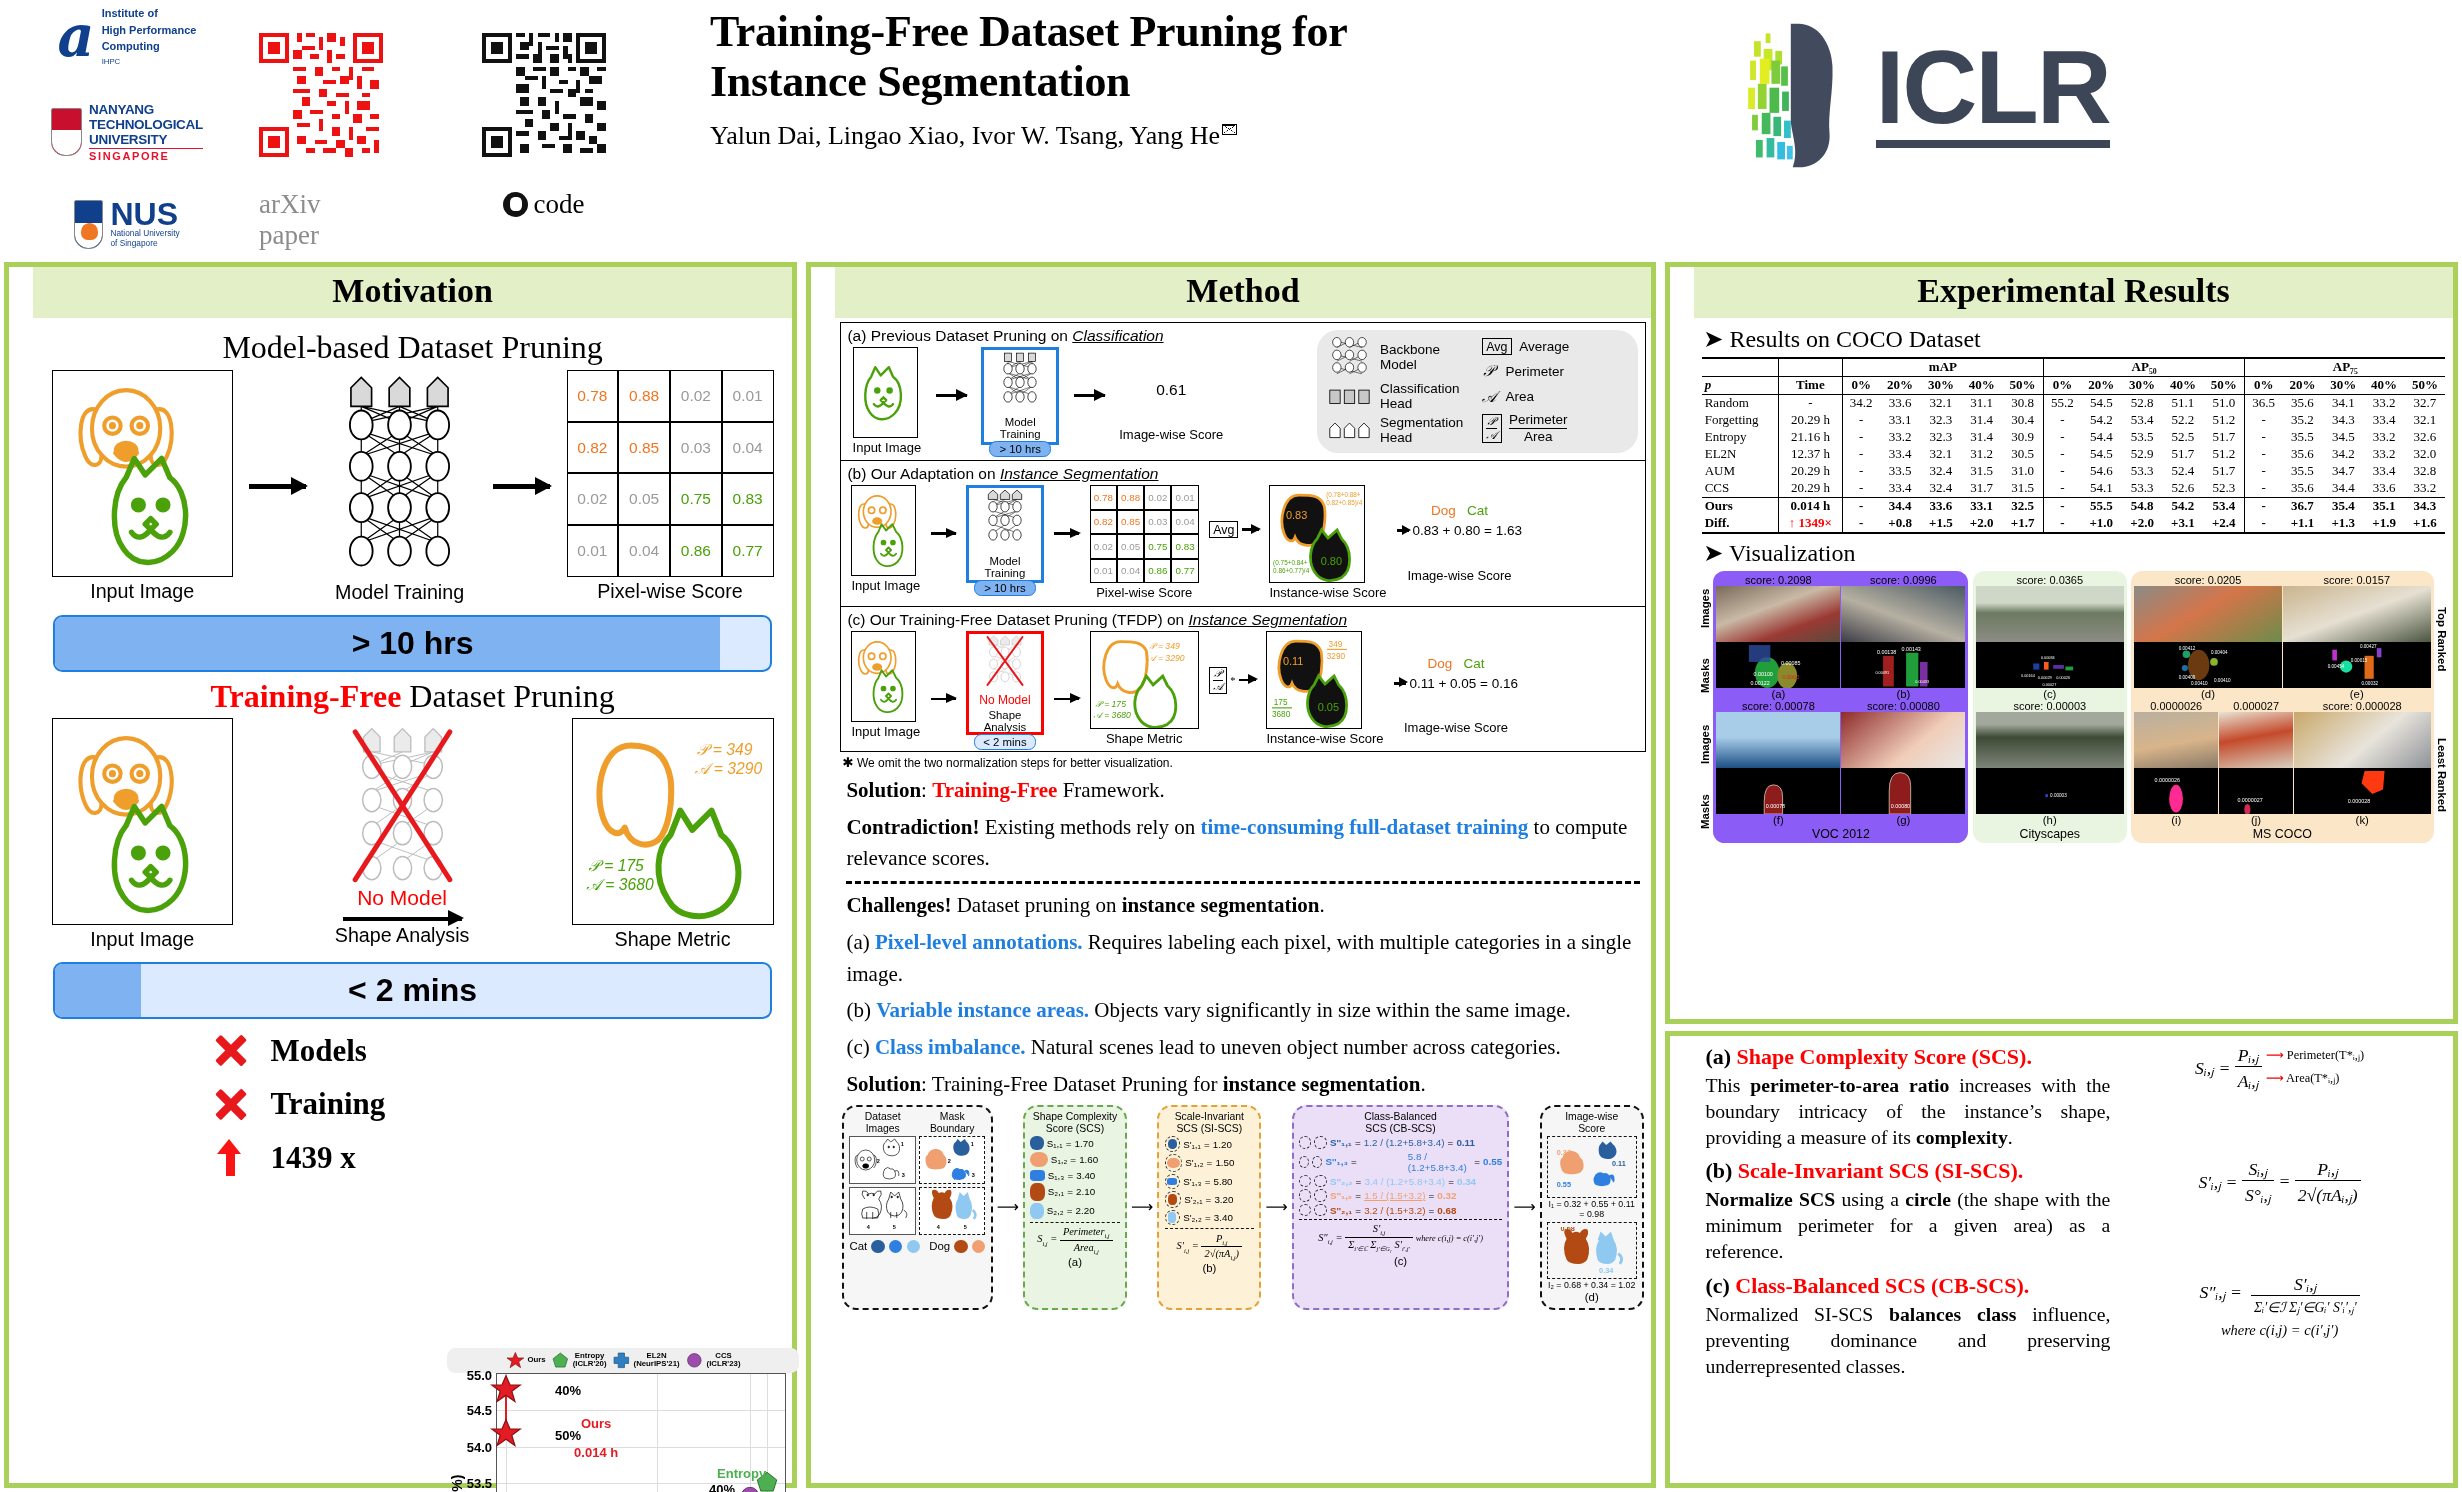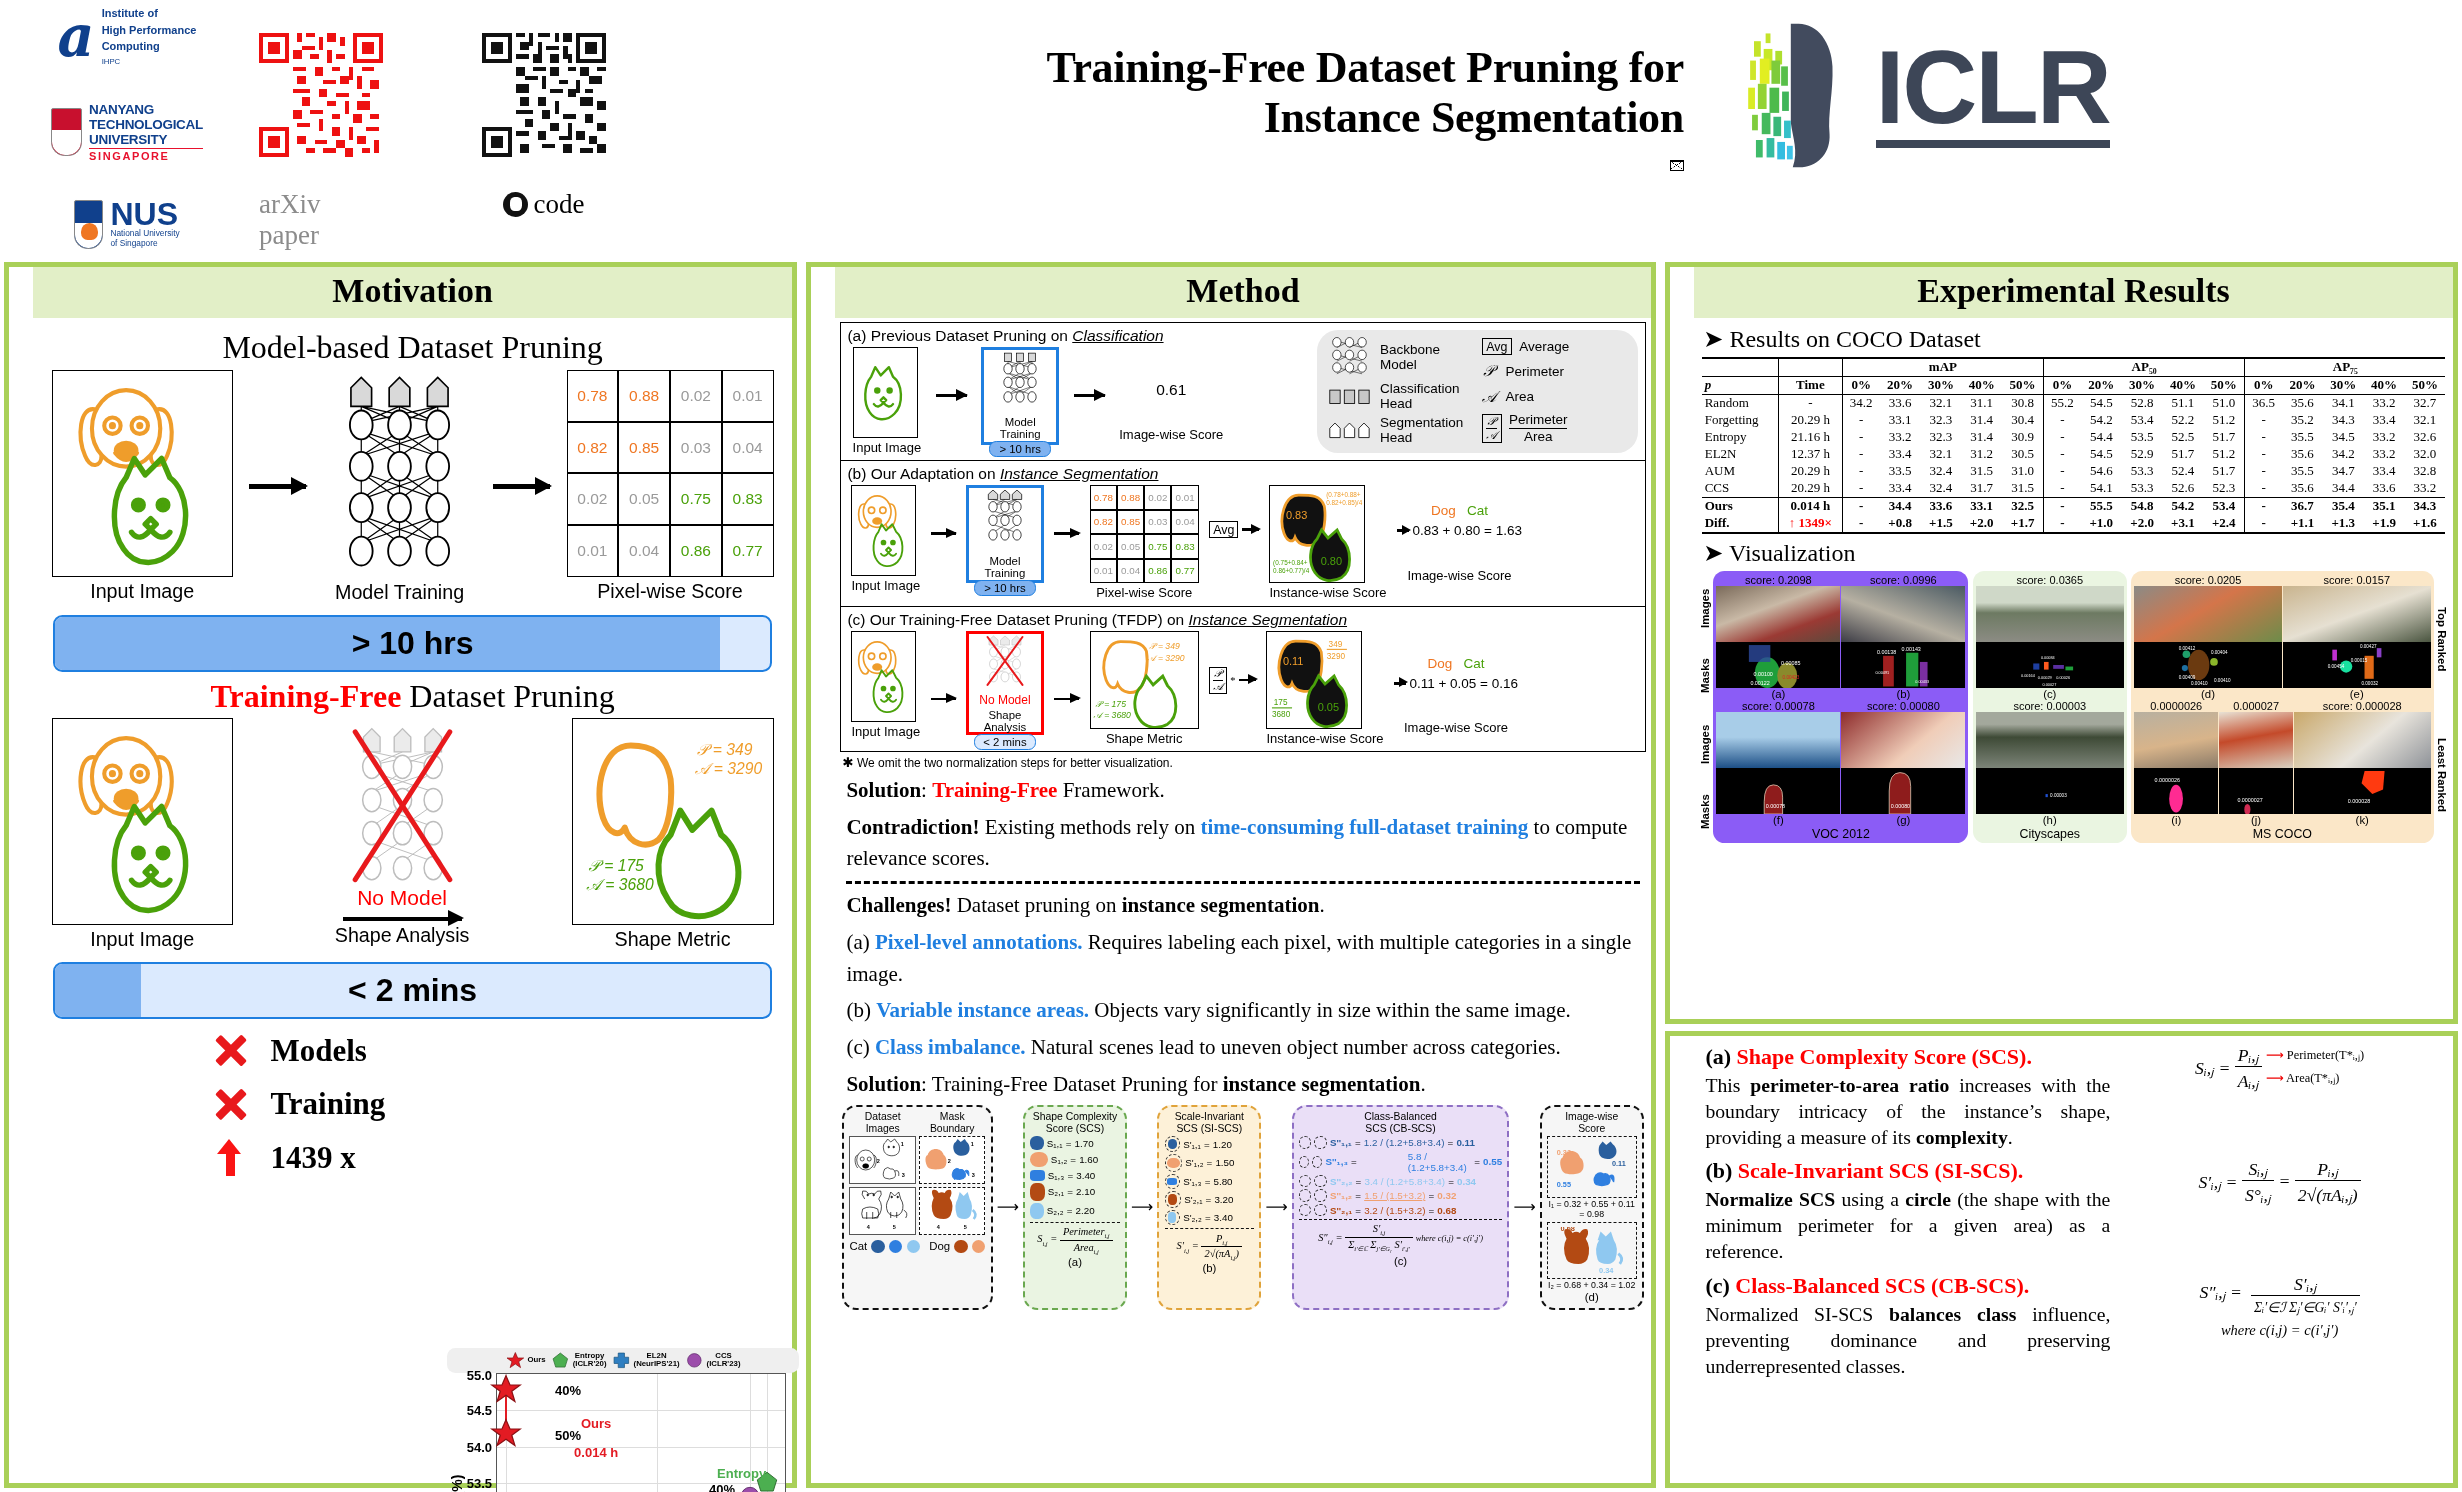--- a/index.html
+++ b/index.html
@@ -26,21 +26,21 @@
 
   .qr-wrap { position:absolute; top:7px; width:124px; text-align:left;}
   .qr-arxiv { left:259px; }
   .qr-code  { left:482px; }
   .qr { width:124px; height:176px; }
   .qr-label { margin-top:4.1px; font-family:"Liberation Serif", serif; font-size:27px; display:flex; align-items:center; justify-content:center; gap:5.2px;}
   .arxiv-word { color:#8c8c8c; font-size:27px; position:relative;}
   .gh { width:25px; height:25px; border-radius:50%; background:#111; display:inline-block; position:relative;}
   .gh:after{content:"";position:absolute;left:6.7px;top:5.2px;width:11.4px;height:13.5px;border-radius:40%;background:#fff;}
 
-  .title-block { position:absolute; left:710px; top:7.3px; width:974px; text-align:right;margin-top:36px;}
+  .title-block { position:absolute; left:710px; top:7.3px; width:974px; text-align:left;}
   .ptitle { font-family:"Liberation Serif", serif; font-weight:700; font-size:44px; line-height:1.12; letter-spacing:-0.3px;}
   .pauthors { font-family:"Liberation Serif", serif; font-size:26px; margin-top:15.5px;}
   .envelope{display:inline-block;width:14.5px;height:10.4px;border:1px solid #000;position:relative;vertical-align:super;margin-left:2.1px;}
   .envelope:after{content:"";position:absolute;left:0;top:0;width:12.4px;height:8.3px;border-top:1px solid #000;transform:skewY(0);}
   .envelope:before{content:"";position:absolute;left:0.5px;top:0.5px;width:11.4px;height:7.3px;
      background:linear-gradient(to bottom right,transparent 46%,#000 47%,#000 50%,transparent 51%),
                 linear-gradient(to bottom left,transparent 46%,#000 47%,#000 50%,transparent 51%);}
 
   .iclr-wrap { position:absolute; left:1741px; top:15.5px; display:flex; align-items:center; gap:15.5px;}
   .iclr-mark { width:119px; height:155px; position:relative;}
@@ -349,21 +349,21 @@
       <div class="qr-label">
         <span class="gh"></span>
         <span>code</span>
       </div>
     </div>
 
     <div class="title-block">
       <div class="ptitle">Training-Free Dataset Pruning for</div>
       <div class="ptitle">Instance Segmentation</div>
       <div class="pauthors">
-        <span class="envelope"></span>
+        <span>Yalun Dai, Lingao Xiao, Ivor W. Tsang, Yang He</span><span class="envelope"></span>
       </div>
     </div>
 
     <div class="iclr-wrap">
       <svg class="iclr-mark" viewBox="0 0 120 160">
         <path d="M58 8 C78 8 92 28 93 52 C94 78 88 100 90 122 C91 140 80 154 62 156 L52 156 C58 140 52 126 50 110 L50 8 Z" fill="#424b5e"></path>
         <g>
           <rect x="12" y="26" width="7" height="16" fill="#c4e32a"></rect>
             <rect x="24" y="18" width="5" height="10" fill="#c4e32a"></rect>
           <rect x="22" y="34" width="9" height="22" fill="#c8e827"></rect>

